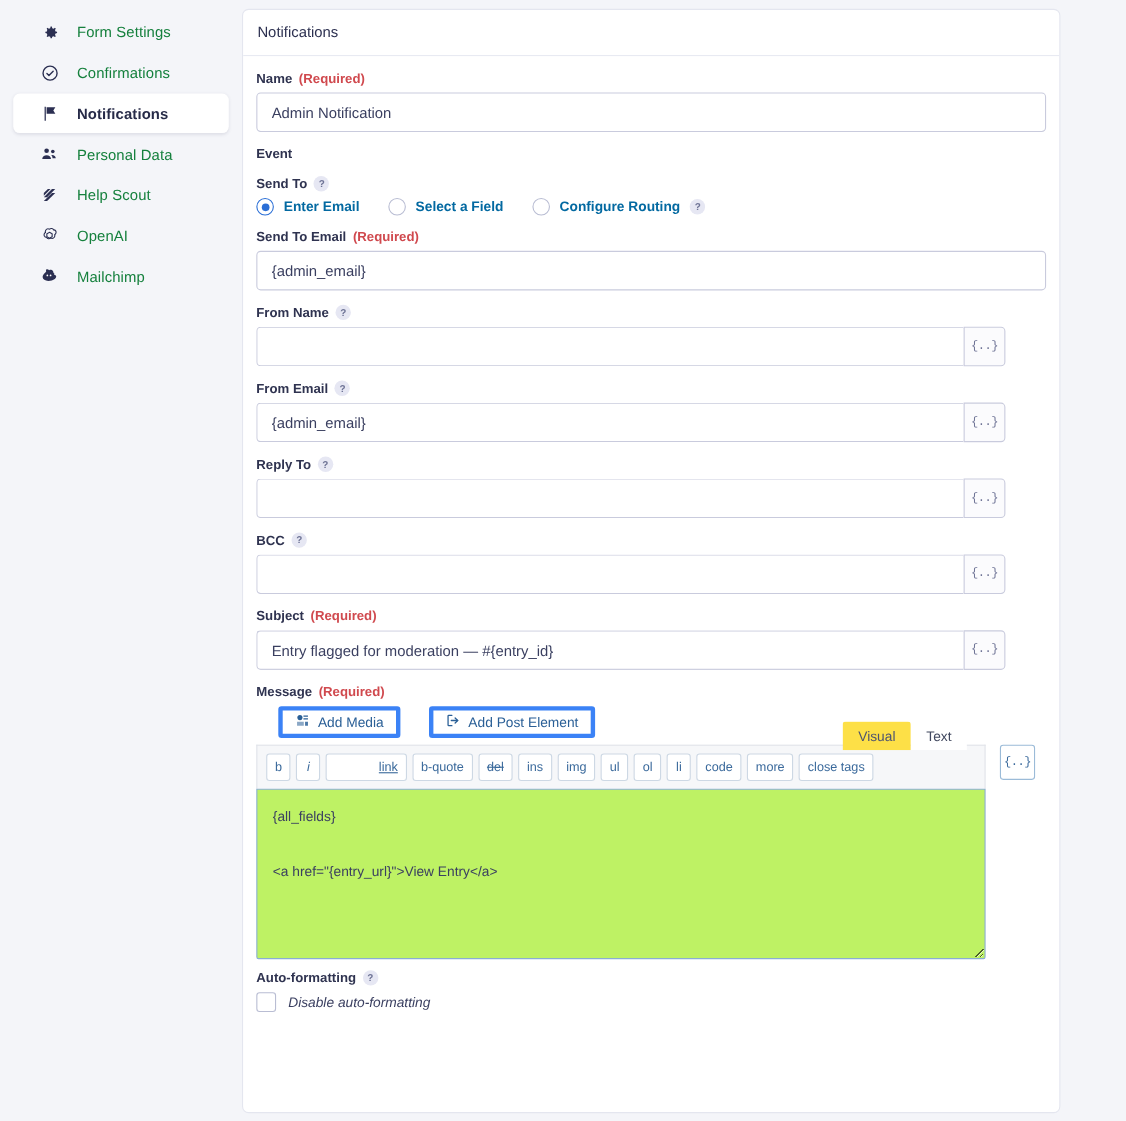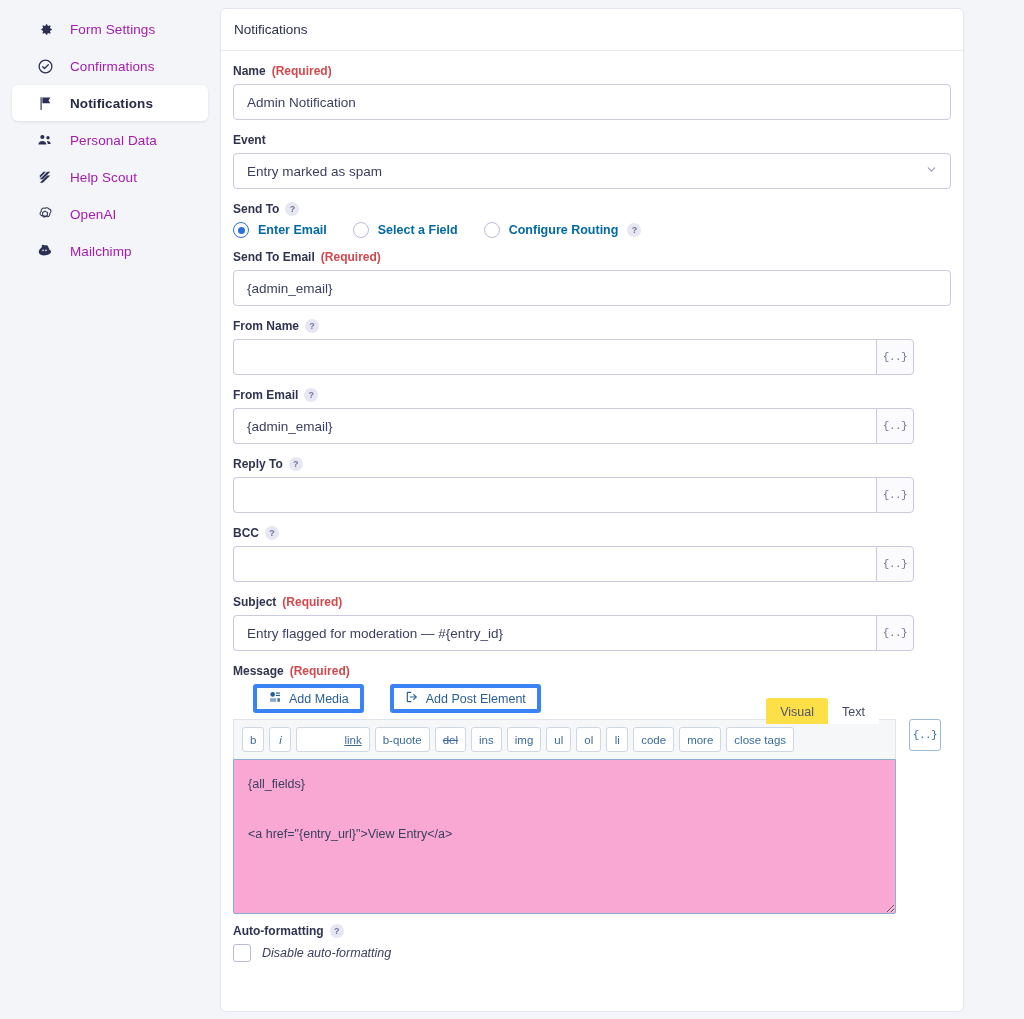--- a/index.html
+++ b/index.html
@@ -27,21 +27,21 @@
     cursor: pointer;
   }
   .side-item .s-ico {
     width: 22px; height: 22px;
     display: flex; align-items: center; justify-content: center;
     margin-right: 14px; flex: 0 0 22px;
     color: #2b2f52;
   }
   .side-item .s-ico svg { display: block; }
   .side-item .s-lbl {
-    font-size: 13.5px; color: #a21caf; letter-spacing: .1px;
+    font-size: 13.5px; color: #15803d; letter-spacing: .1px;
     white-space: nowrap;
   }
   .side-item.active {
     background: #ffffff;
     box-shadow: 0 1px 3px rgba(40,44,80,.10);
   }
   .side-item.active .s-lbl { color: #272b48; font-weight: 700; }
 
   
   .panel {
@@ -173,21 +173,21 @@
     cursor: pointer; white-space: nowrap;
     font-family: "Liberation Sans", sans-serif;
   }
   .qt.i { font-style: italic; }
   .qt.lnk { text-decoration: underline; padding-left: 47px; }
   .qt.del { text-decoration: line-through; }
 
   .msg-area {
     width: 663px; height: 155px;
     border: 1px solid #8aaed2; border-radius: 0 0 2px 2px;
-    background: #f9a8d4;
+    background: #bef264;
     padding: 12px 14px;
     font-size: 12.5px; color: #3b4060; line-height: 2.0;
     font-family: "Liberation Sans", sans-serif;
     resize: vertical; outline: none; display: block;
   }
   .ed-mtag {
     position: absolute; right: 10px; top: 35px;
     width: 32px; height: 32px;
     border: 1px solid #9bbbd8; border-radius: 3px;
     background: #fff; color: #3b6a9c;
@@ -300,30 +300,20 @@
         <div class="f-label">
           <span>Name</span>
           <span class="req">(Required)</span>
         </div>
         <input class="inp" type="text" value="Admin Notification" style="">
       </div>
 
       <div class="field">
         <div class="f-label">
           <span>Event</span>
-        </div>
-        <div class="sel-wrap">
-          <select class="inp">
-            <option>Entry marked as spam</option>
-          </select>
-          <span class="chev">
-            <svg width="13" height="13" viewBox="0 0 24 24" fill="none" stroke="currentColor" stroke-width="2.4" stroke-linecap="round" stroke-linejoin="round">
-                <path d="M6 9l6 6 6-6"></path>
-              </svg>
-          </span>
         </div>
       </div>
 
       <div class="f-label">
         <span>Send To</span>
         <span class="help">?</span>
       </div>
       <div class="radios">
         <label class="radio on">
           <span class="dot"></span>

